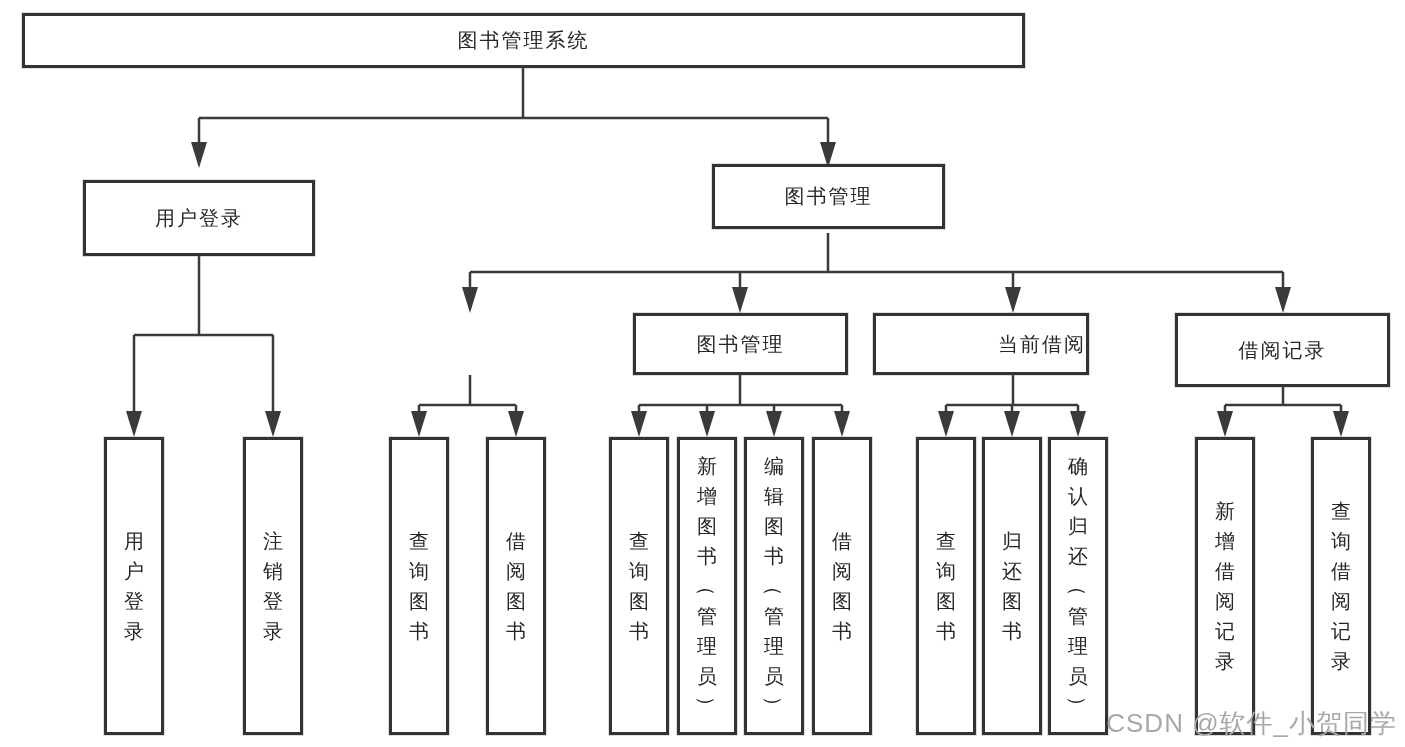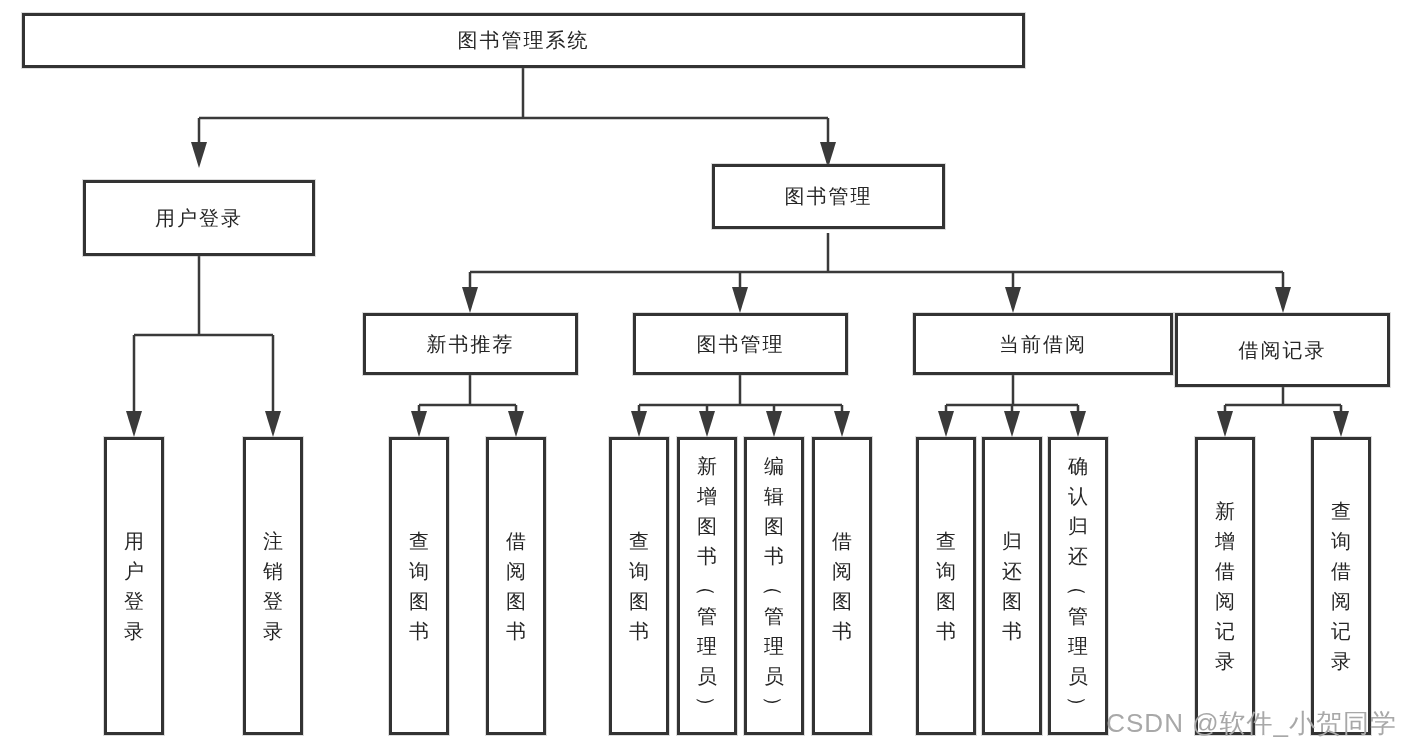--- a/index.html
+++ b/index.html
@@ -120,27 +120,24 @@
     <span class="hlabel">图书管理系统</span>
   </div>
 
   <div class="box" style="left:83px; top:168px; width:232px; height:76px;margin-top:12px;">
     <span class="hlabel">用户登录</span>
   </div>
   <div class="box" style="left:712px; top:164px; width:233px; height:65px;">
     <span class="hlabel">图书管理</span>
   </div>
 
-  <div class="box" style="left:363px; top:313px; width:215px; height:62px;">
-    <span class="hlabel">新书推荐</span>
-  </div>
   <div class="box" style="left:633px; top:313px; width:215px; height:62px;">
     <span class="hlabel">图书管理</span>
   </div>
-  <div class="box" style="left:913px; top:313px; width:260px; height:62px;">
+  <div class="box" style="left:873px; top:313px; width:216px; height:62px;justify-content:flex-end;">
     <span class="hlabel">当前借阅</span>
   </div>
   <div class="box" style="left:1175px; top:313px; width:215px; height:74px;">
     <span class="hlabel">借阅记录</span>
   </div>
 
   <div class="box leaf" style="left:104px;">
     <span class="vtext">
         <span class="vchar">用</span>
         <span class="vchar">户</span>

